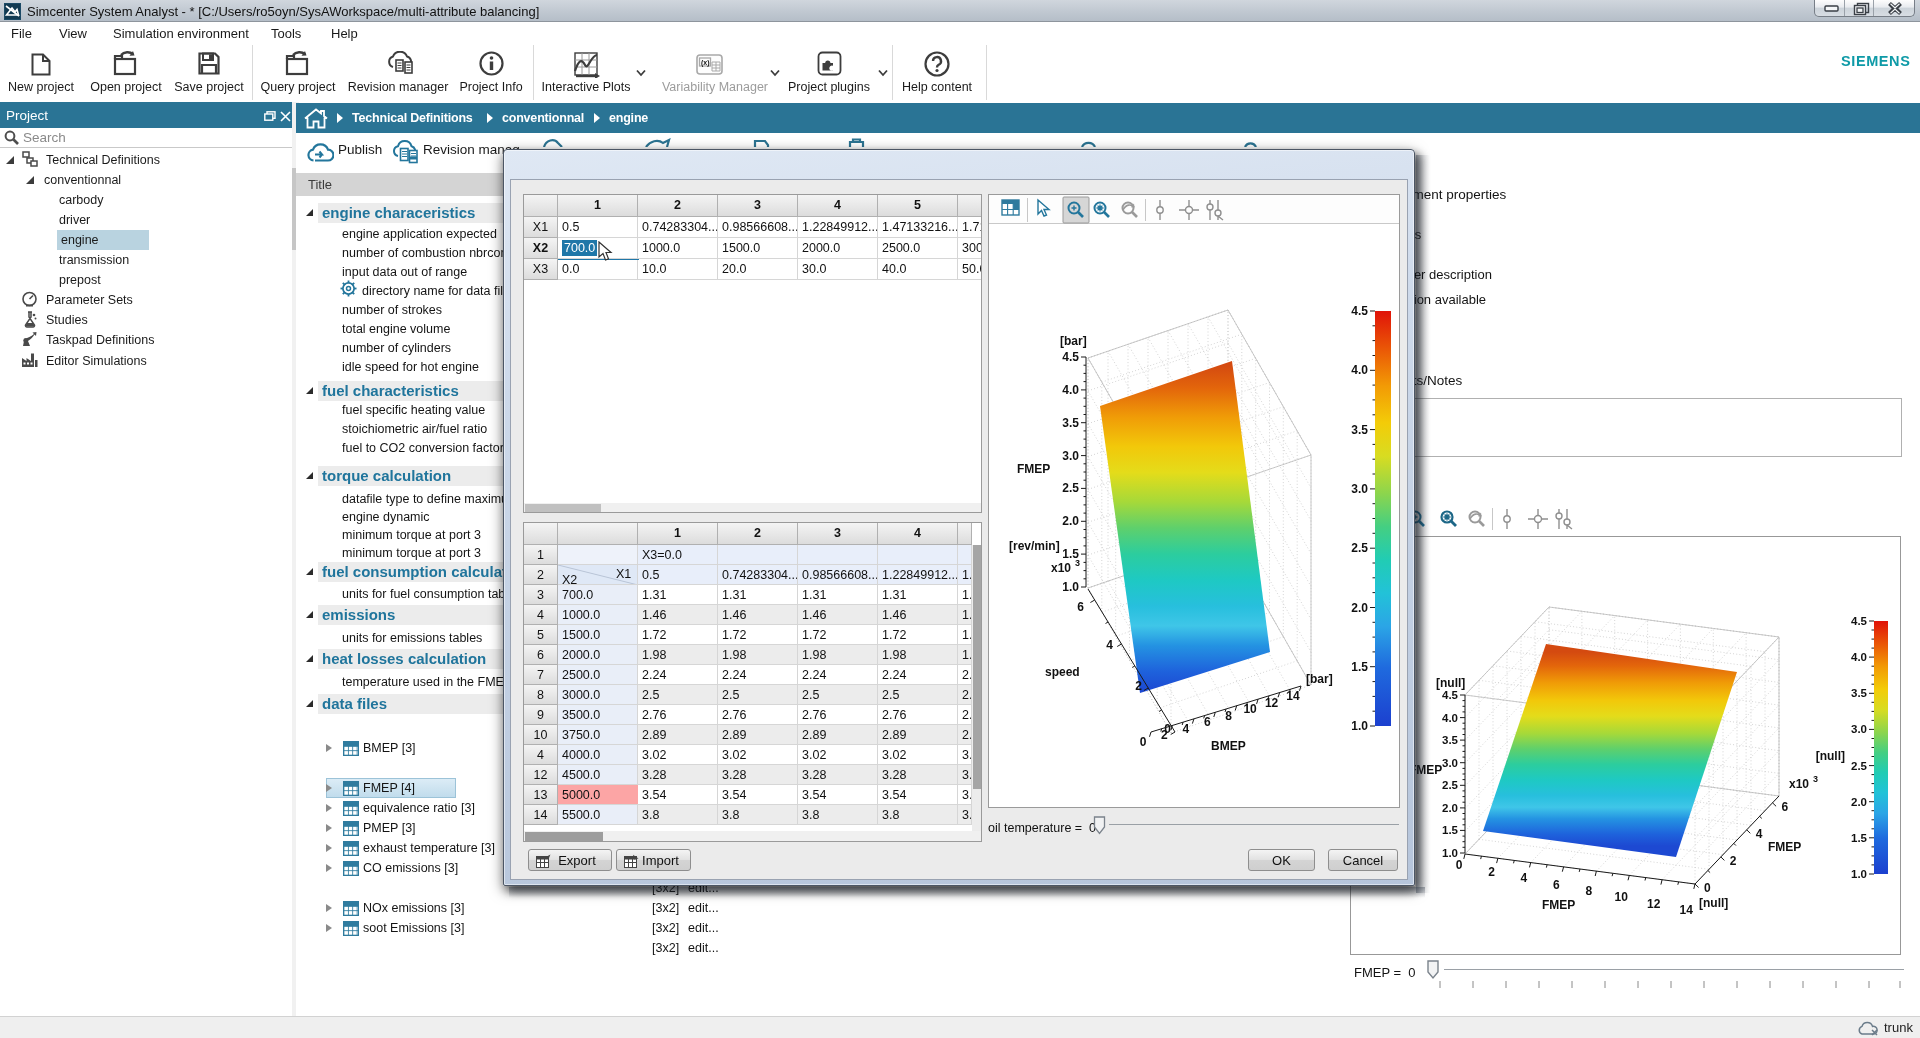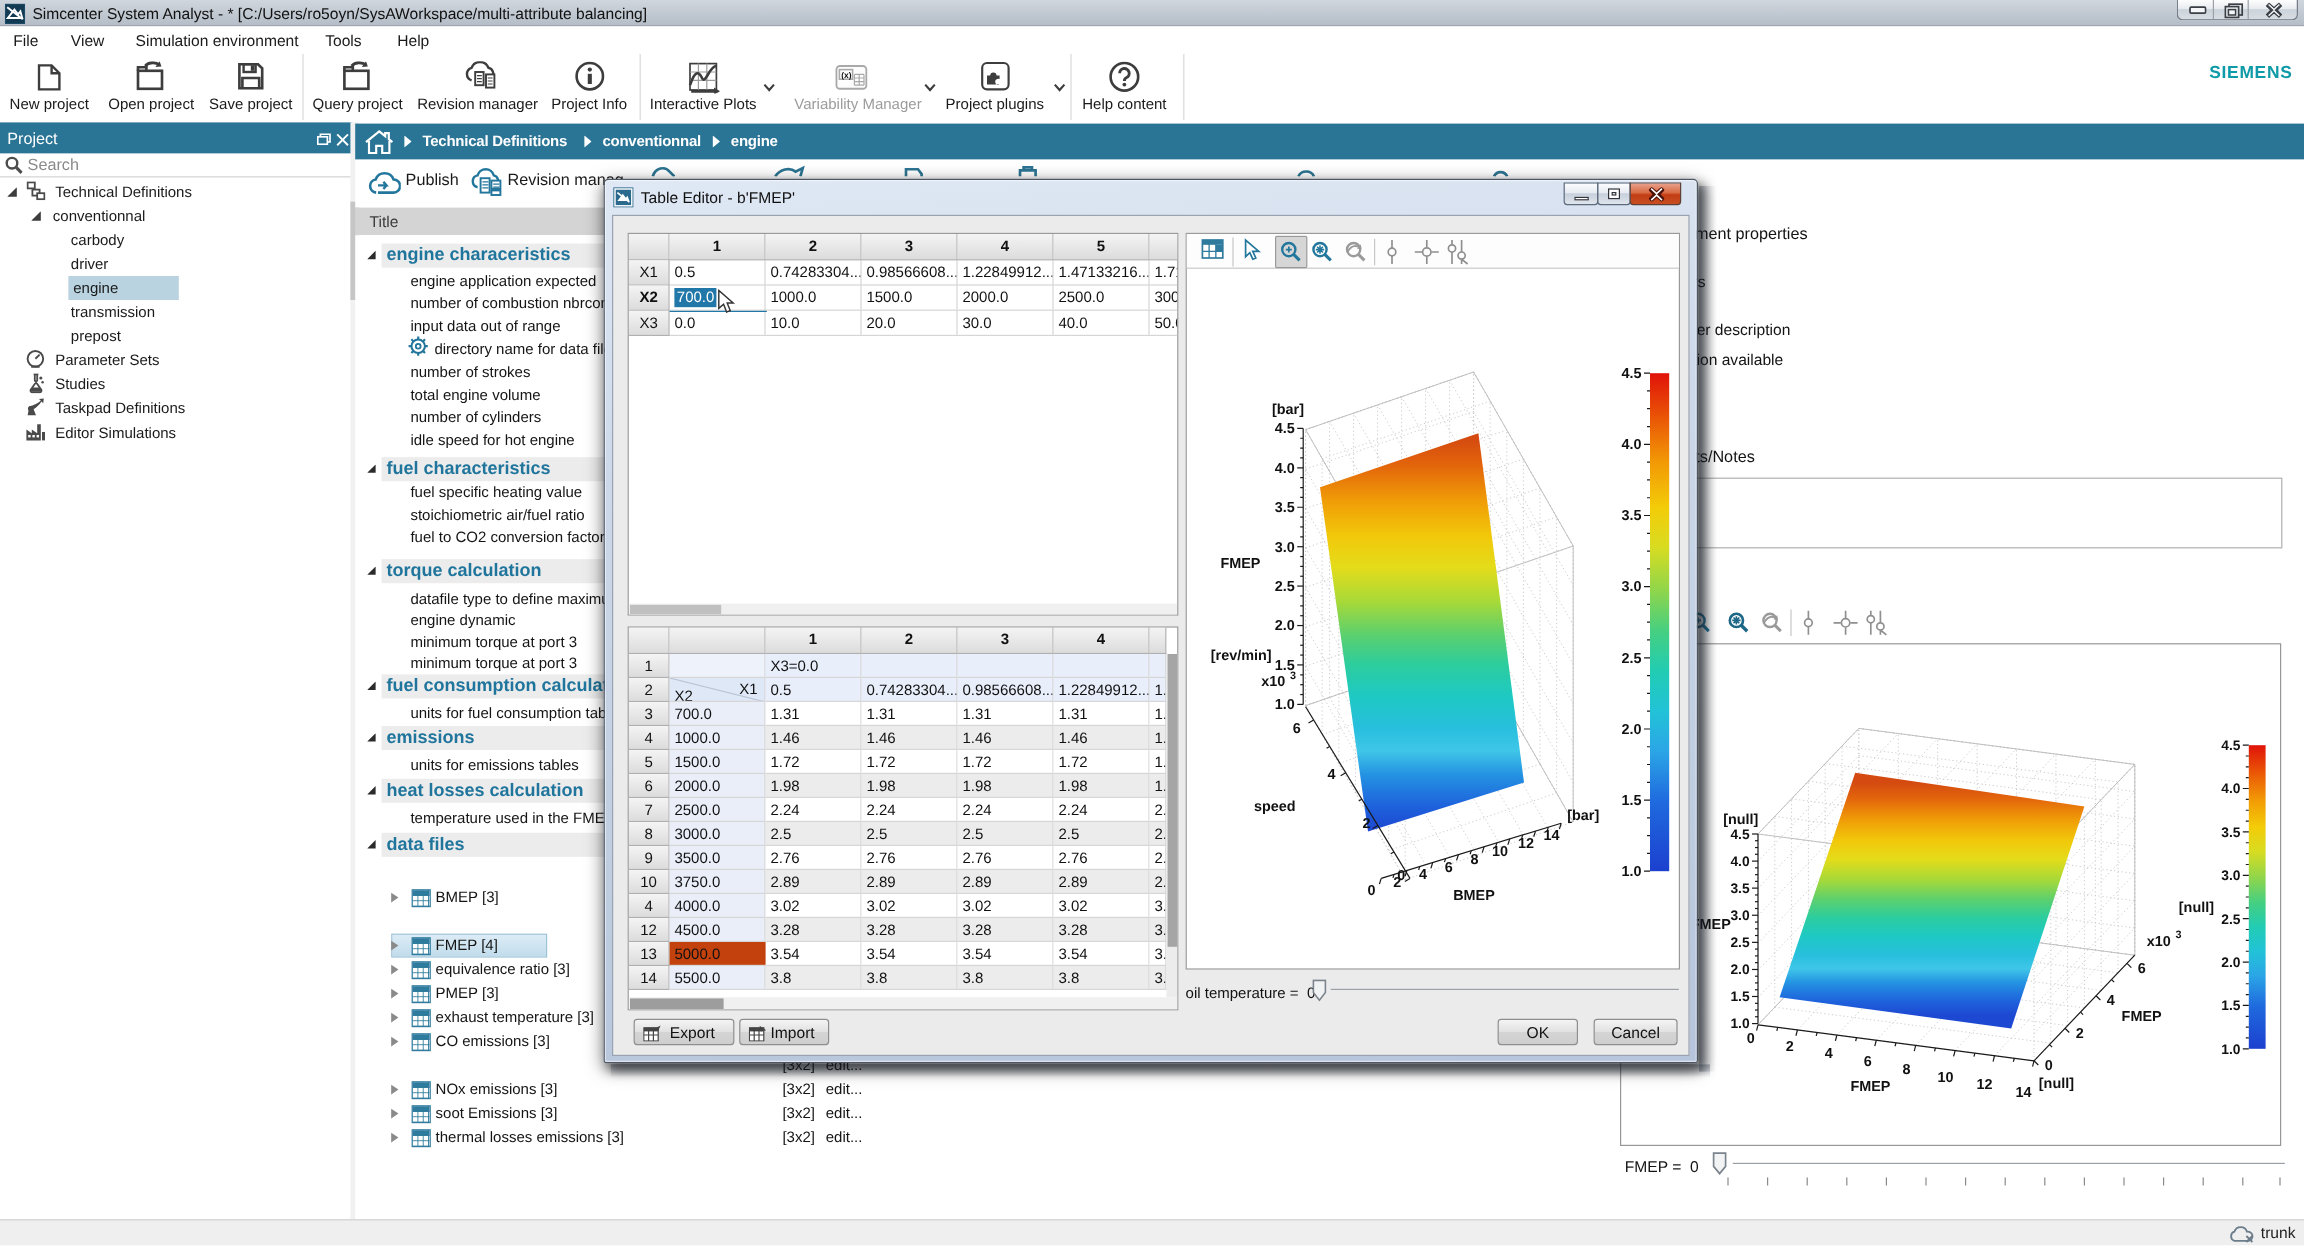--- a/index.html
+++ b/index.html
@@ -381,23 +381,20 @@
         <span class="dft">exhaust temperature [3]</span>
       </div>
  <div class="dfitem" style="top:662px">
         <span class="dft">CO emissions [3]</span>
       </div>
  <div class="dfitem" style="top:702px">
         <span class="dft">NOx emissions [3]</span>
       </div>
  <div class="dfitem" style="top:722px">
         <span class="dft">soot Emissions [3]</span>
-      </div>
- <div class="dfitem" style="top:742px">
-        <span class="dft">thermal losses emissions [3]</span>
       </div>
  <div class="vcol" style="top:682px"><span>[3x2]</span><span style="margin-left:9px">edit...</span></div>
  <div class="vcol" style="top:702px"><span>[3x2]</span><span style="margin-left:9px">edit...</span></div>
  <div class="vcol" style="top:722px"><span>[3x2]</span><span style="margin-left:9px">edit...</span></div>
  <div class="vcol" style="top:742px"><span>[3x2]</span><span style="margin-left:9px">edit...</span></div>
 </div>
 <div class="abs" id="rpanel">
  <div class="abs" style="left:45px;top:14px;font-size:13.5px">Element properties</div>
  <div class="abs" style="left:6px;top:54px">Parameters</div>
  <div class="abs" style="left:50px;top:94px">User description</div>
@@ -702,42 +699,20 @@
  </svg>
 </div>
 <div class="abs" id="statusbar">
  <svg class="abs" style="left:1857px;top:4px" width="23" height="15" viewBox="0 0 23 15">
         <path d="M5 13 A4 4 0 0 1 5 5.4 A5.5 5.5 0 0 1 15.5 5.4 A3.8 3.8 0 0 1 17 13 Z" fill="none" stroke="#6b7c8a" stroke-width="1.5"></path>
         <path d="M15 9 L20 14 M20 9 L15 14" stroke="#6b7c8a" stroke-width="1.5"></path>
       </svg>
  <div class="tk">trunk</div>
 </div>
 <div class="abs" id="dialog">
-      <div id="dlgtitle">
-        <svg class="abs" style="left:7px;top:6px" width="17" height="17" viewBox="0 0 17 17">
-          <rect width="17" height="17" fill="#2b6a8c"></rect>
-          <rect x="1.5" y="1.5" width="14" height="14" fill="none" stroke="#fff" stroke-width="1.2"></rect>
-          <path d="M3.5 11.5 L8 5.5 L10.5 8.8 L12 7.2 L13.5 11.5 Z" fill="#fff"></path>
-          <path d="M3.5 4.5 L13.5 12.5" stroke="#fff" stroke-width="1.4"></path>
-        </svg>
-        <div class="abs" style="left:30px;top:7px">Table Editor - b'FMEP'</div>
-        <div class="abs" style="left:799px;top:2px;width:29px;height:19px;background:linear-gradient(#fbfcfd,#e6ebf1 45%,#c6cfdb 50%,#dfe5ec);border:1px solid #5e6b7d;border-radius:0 0 3px 3px">
-          <div class="abs" style="left:8px;top:11px;width:12px;height:3px;background:#fff;border:1px solid #30353c"></div>
-        </div>
-        <div class="abs" style="left:827px;top:2px;width:28px;height:19px;background:linear-gradient(#fbfcfd,#e6ebf1 45%,#c6cfdb 50%,#dfe5ec);border:1px solid #5e6b7d;border-radius:0 0 3px 3px">
-          <div class="abs" style="left:8px;top:4px;width:10px;height:9px;background:#fff;border:1.5px solid #30353c"></div>
-          <div class="abs" style="left:11px;top:7px;width:4px;height:3px;border:1.5px solid #30353c"></div>
-        </div>
-        <div class="abs" style="left:854px;top:2px;width:43px;height:19px;background:linear-gradient(#e8a08c,#d96a43 45%,#c23c14 55%,#c84f22);border:1px solid #5e4038;border-radius:0 0 3px 3px">
-          <svg class="abs" style="left:15px;top:3px" width="13" height="12" viewBox="0 0 13 12">
-            <path d="M1.5 0.5 L6.5 4.8 L11.5 0.5 M1.5 11.5 L6.5 7.2 L11.5 11.5 M0.5 1.5 L4.8 6 L0.5 10.5 M12.5 1.5 L8.2 6 L12.5 10.5" fill="none" stroke="#4a120a" stroke-width="2.4"></path>
-            <path d="M2 1.2 L6.5 5.4 L11 1.2 M2 10.8 L6.5 6.6 L11 10.8" fill="none" stroke="#fff" stroke-width="1.3"></path>
-          </svg>
-        </div>
-      </div>
       <div id="dlgcontent">
         <div class="abs" style="left:12px;top:14px;width:459px;height:319px;border:1px solid #9a9a9a;background:#fff;overflow:hidden">
           <div class="abs" style="left:0;top:0;width:459px;height:22px">
             <div class="abs hcell" style="left:0px;top:0;width:34px;height:22px"><b></b></div>
             <div class="abs hcell" style="left:34px;top:0;width:80px;height:22px"><b>1</b></div>
             <div class="abs hcell" style="left:114px;top:0;width:80px;height:22px"><b>2</b></div>
             <div class="abs hcell" style="left:194px;top:0;width:80px;height:22px"><b>3</b></div>
             <div class="abs hcell" style="left:274px;top:0;width:80px;height:22px"><b>4</b></div>
             <div class="abs hcell" style="left:354px;top:0;width:80px;height:22px"><b>5</b></div>
             <div class="abs hcell" style="left:434px;top:0;width:26px;height:22px"><b></b></div>
@@ -1150,21 +1125,21 @@
           <div class="abs dcell" style="left:354px;top:222px;width:80px;height:20px;background:#ffffff">3.02</div>
           <div class="abs dcell" style="left:434px;top:222px;width:14px;height:20px;background:#ffffff">3.</div>
           <div class="abs hcell" style="left:0;top:242px;width:34px;height:20px">12</div>
           <div class="abs dcell" style="left:34px;top:242px;width:80px;height:20px;background:#e9eef8">4500.0</div>
           <div class="abs dcell" style="left:114px;top:242px;width:80px;height:20px;background:#ececec">3.28</div>
           <div class="abs dcell" style="left:194px;top:242px;width:80px;height:20px;background:#ececec">3.28</div>
           <div class="abs dcell" style="left:274px;top:242px;width:80px;height:20px;background:#ececec">3.28</div>
           <div class="abs dcell" style="left:354px;top:242px;width:80px;height:20px;background:#ececec">3.28</div>
           <div class="abs dcell" style="left:434px;top:242px;width:14px;height:20px;background:#ececec">3.</div>
           <div class="abs hcell" style="left:0;top:262px;width:34px;height:20px">13</div>
-          <div class="abs dcell" style="left:34px;top:262px;width:92px;height:20px;background:#c2410c">5000.0</div>
+          <div class="abs dcell" style="left:34px;top:262px;width:92px;height:20px;background:#fca5a5">5000.0</div>
           <div class="abs dcell" style="left:114px;top:262px;width:80px;height:20px;background:#ffffff">3.54</div>
           <div class="abs dcell" style="left:194px;top:262px;width:80px;height:20px;background:#ffffff">3.54</div>
           <div class="abs dcell" style="left:274px;top:262px;width:80px;height:20px;background:#ffffff">3.54</div>
           <div class="abs dcell" style="left:354px;top:262px;width:80px;height:20px;background:#ffffff">3.54</div>
           <div class="abs dcell" style="left:434px;top:262px;width:14px;height:20px;background:#ffffff">3.</div>
           <div class="abs hcell" style="left:0;top:282px;width:34px;height:20px">14</div>
           <div class="abs dcell" style="left:34px;top:282px;width:80px;height:20px;background:#e9eef8">5500.0</div>
           <div class="abs dcell" style="left:114px;top:282px;width:80px;height:20px;background:#ececec">3.8</div>
           <div class="abs dcell" style="left:194px;top:282px;width:80px;height:20px;background:#ececec">3.8</div>
           <div class="abs dcell" style="left:274px;top:282px;width:80px;height:20px;background:#ececec">3.8</div>

